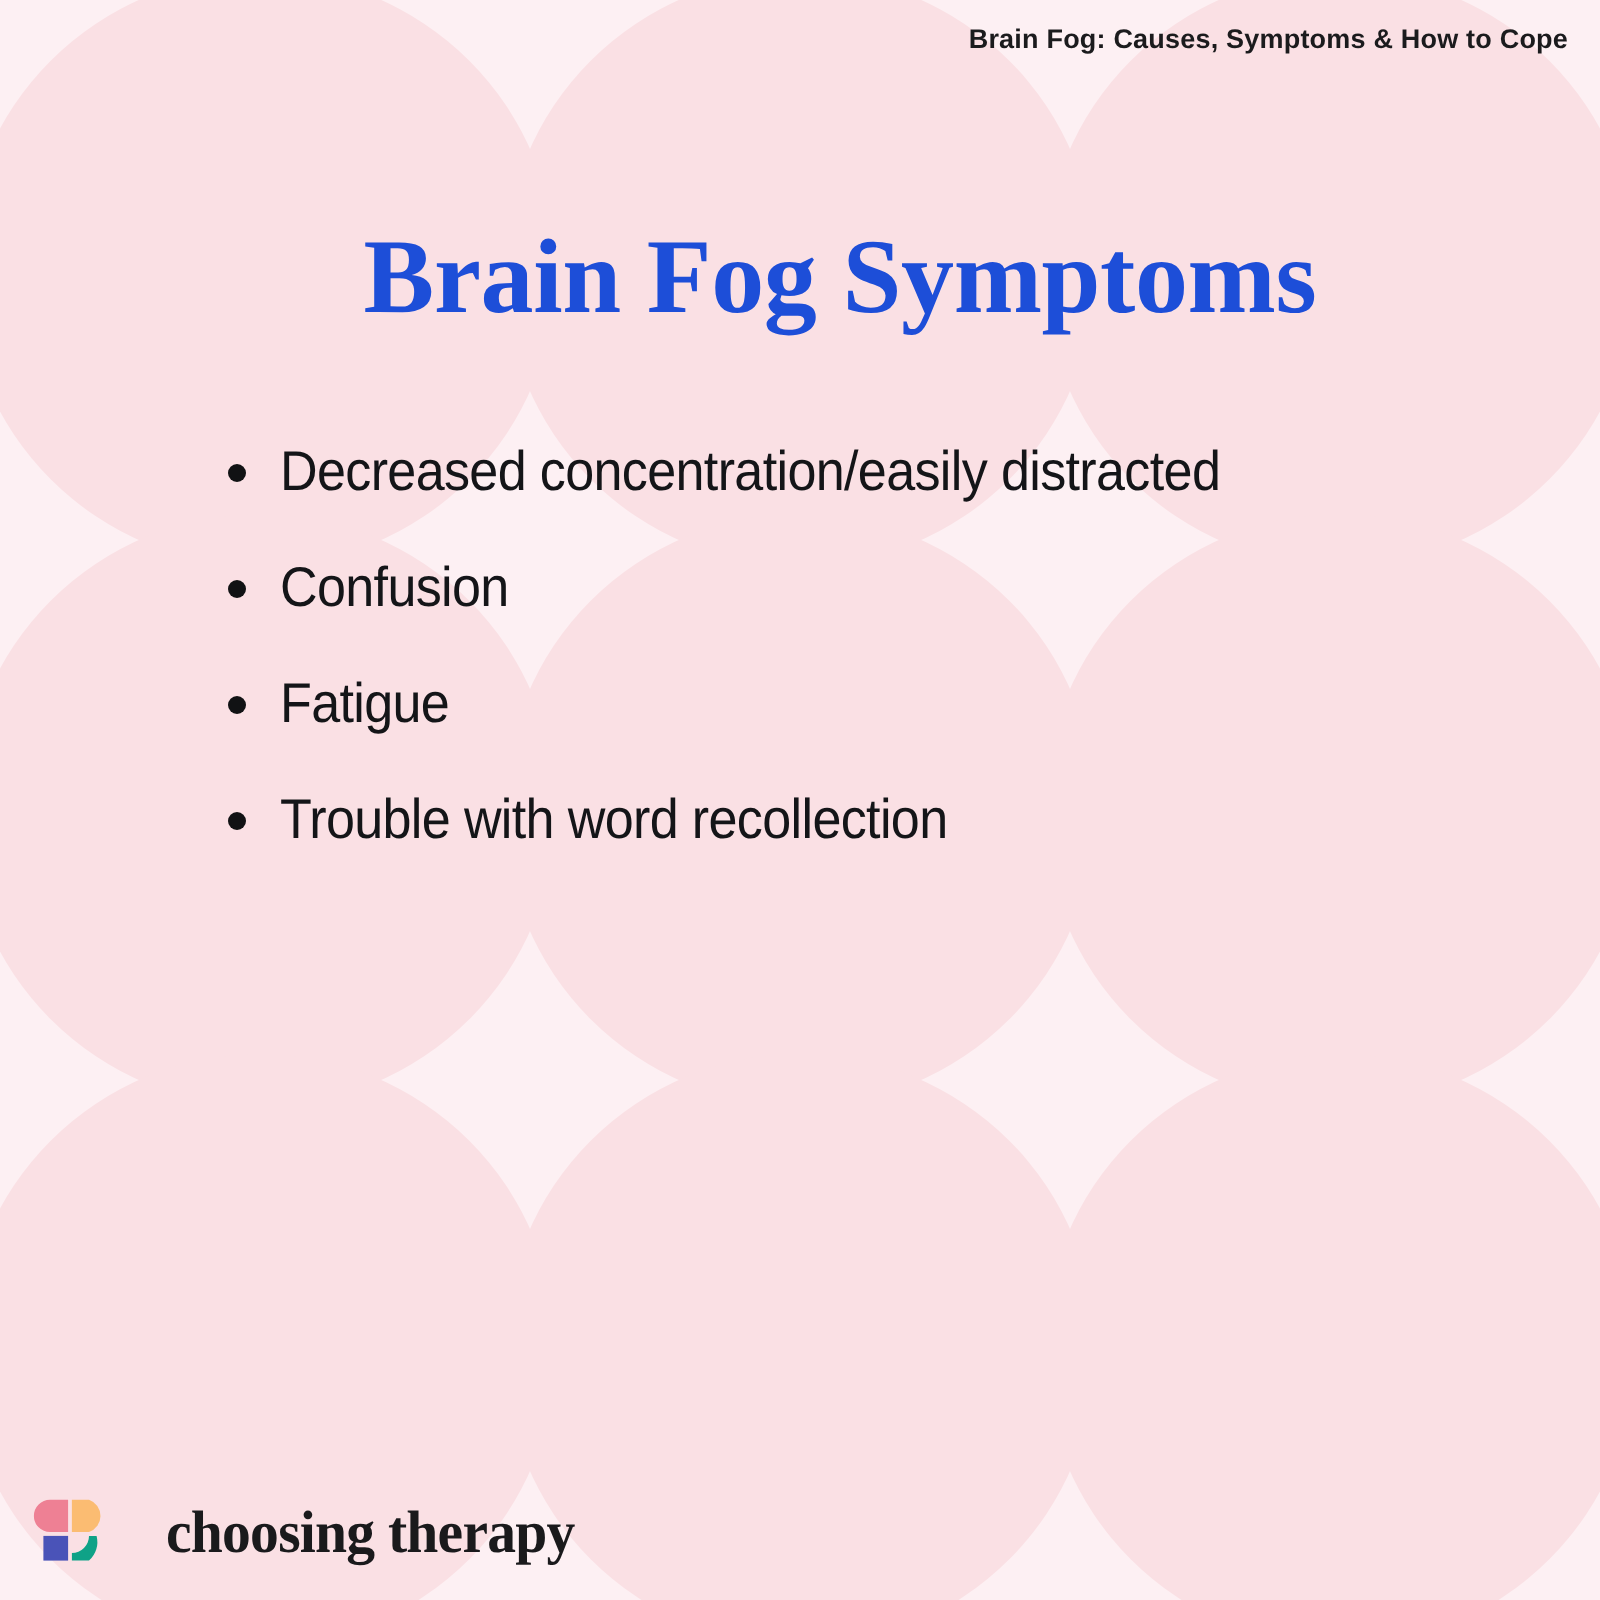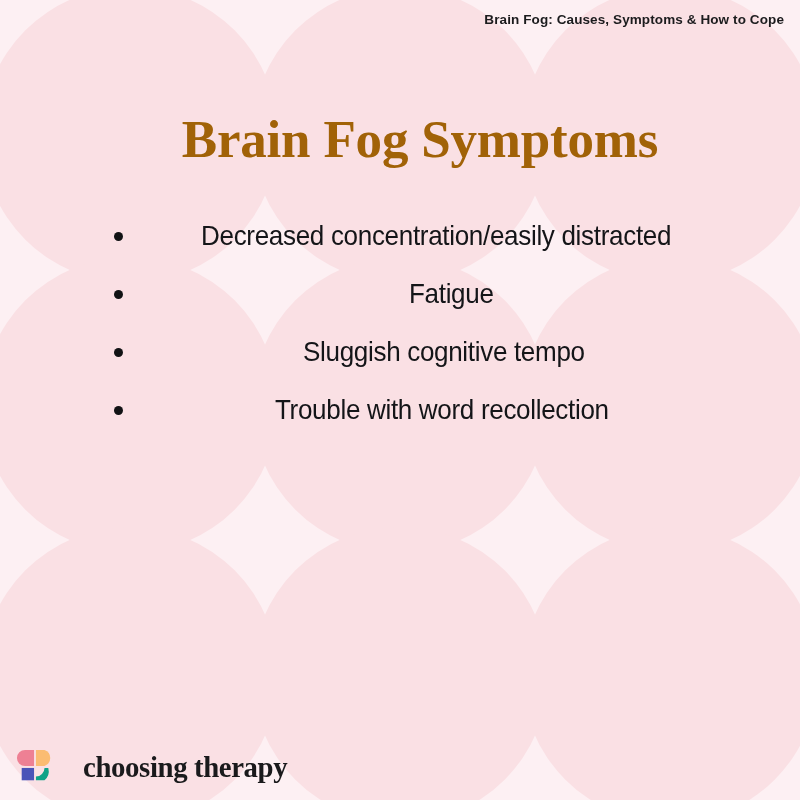--- a/index.html
+++ b/index.html
@@ -78,21 +78,20 @@
     list-style: none;
     margin: 0;
     padding: 0;
   }
   .symptom-item {
     position: relative;
     height: 58px;
     display: flex;
     align-items: center;
     padding-left: 32px;
-    justify-content: center;
   }
   .bullet-dot {
     position: absolute;
     left: 6px;
     top: 50%;
     width: 9px;
     height: 9px;
     margin-top: -4.5px;
     border-radius: 50%;
     background: #111214;
@@ -153,35 +152,35 @@
         <circle cx="400" cy="675" r="148"></circle>
         <circle cx="670" cy="675" r="148"></circle>
       </g>
   </svg>
 
   <div id="header-bar">
     <div id="header-title">Brain Fog: Causes, Symptoms &amp; How to Cope</div>
   </div>
 
   <div id="title-block">
-    <h1 id="page-title" style="color: #a16207; margin-left: 40px;">Brain Fog Symptoms</h1>
+    <h1 id="page-title" style="color: #1d4ed8; margin-left: 40px;">Brain Fog Symptoms</h1>
   </div>
 
   <ul id="symptom-list">
     <li class="symptom-item">
       <span class="bullet-dot" style="background: rgb(17, 18, 20);"></span>
       <span class="symptom-label" style="color: rgb(20, 21, 24);">Decreased concentration/easily distracted</span>
     </li>
     <li class="symptom-item">
       <span class="bullet-dot" style="background: rgb(17, 18, 20);"></span>
+      <span class="symptom-label" style="color: rgb(20, 21, 24);">Confusion</span>
+    </li>
+    <li class="symptom-item">
+      <span class="bullet-dot" style="background: rgb(17, 18, 20);"></span>
       <span class="symptom-label" style="color: rgb(20, 21, 24);">Fatigue</span>
-    </li>
-    <li class="symptom-item">
-      <span class="bullet-dot" style="background: rgb(17, 18, 20);"></span>
-      <span class="symptom-label" style="color: rgb(20, 21, 24);">Sluggish cognitive tempo</span>
     </li>
     <li class="symptom-item">
       <span class="bullet-dot" style="background: rgb(17, 18, 20);"></span>
       <span class="symptom-label" style="color: rgb(20, 21, 24);">Trouble with word recollection</span>
     </li>
   </ul>
 
   <div id="brand-logo">
     <svg id="logo-mark" viewBox="0 0 40 40" xmlns="http://www.w3.org/2000/svg" aria-hidden="true">
 

